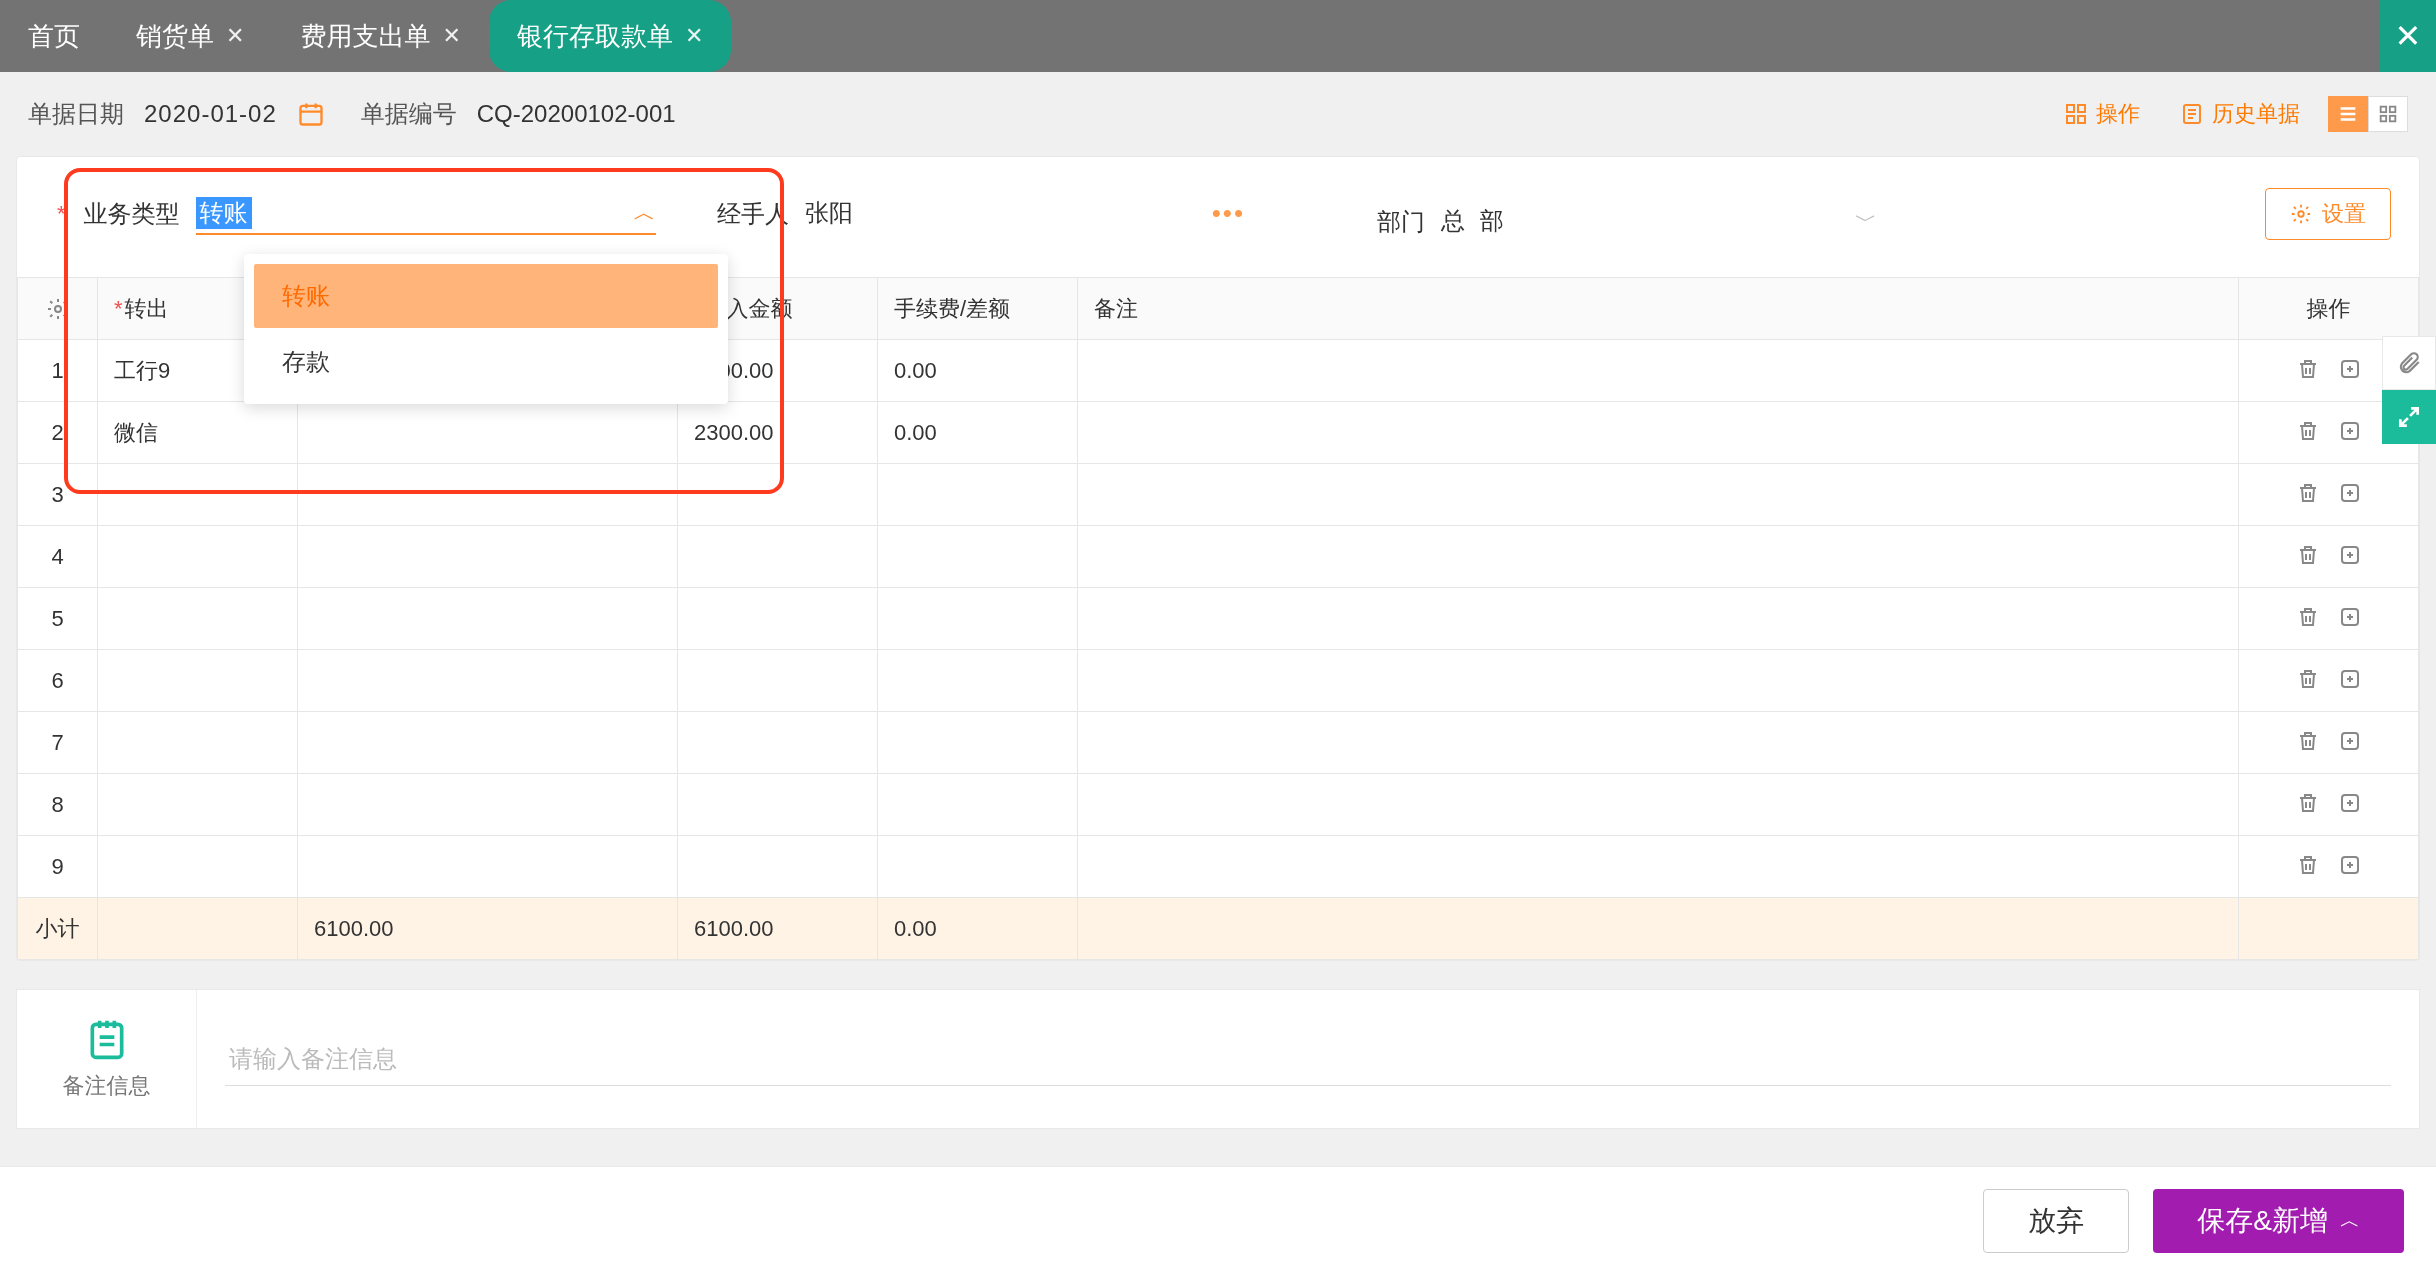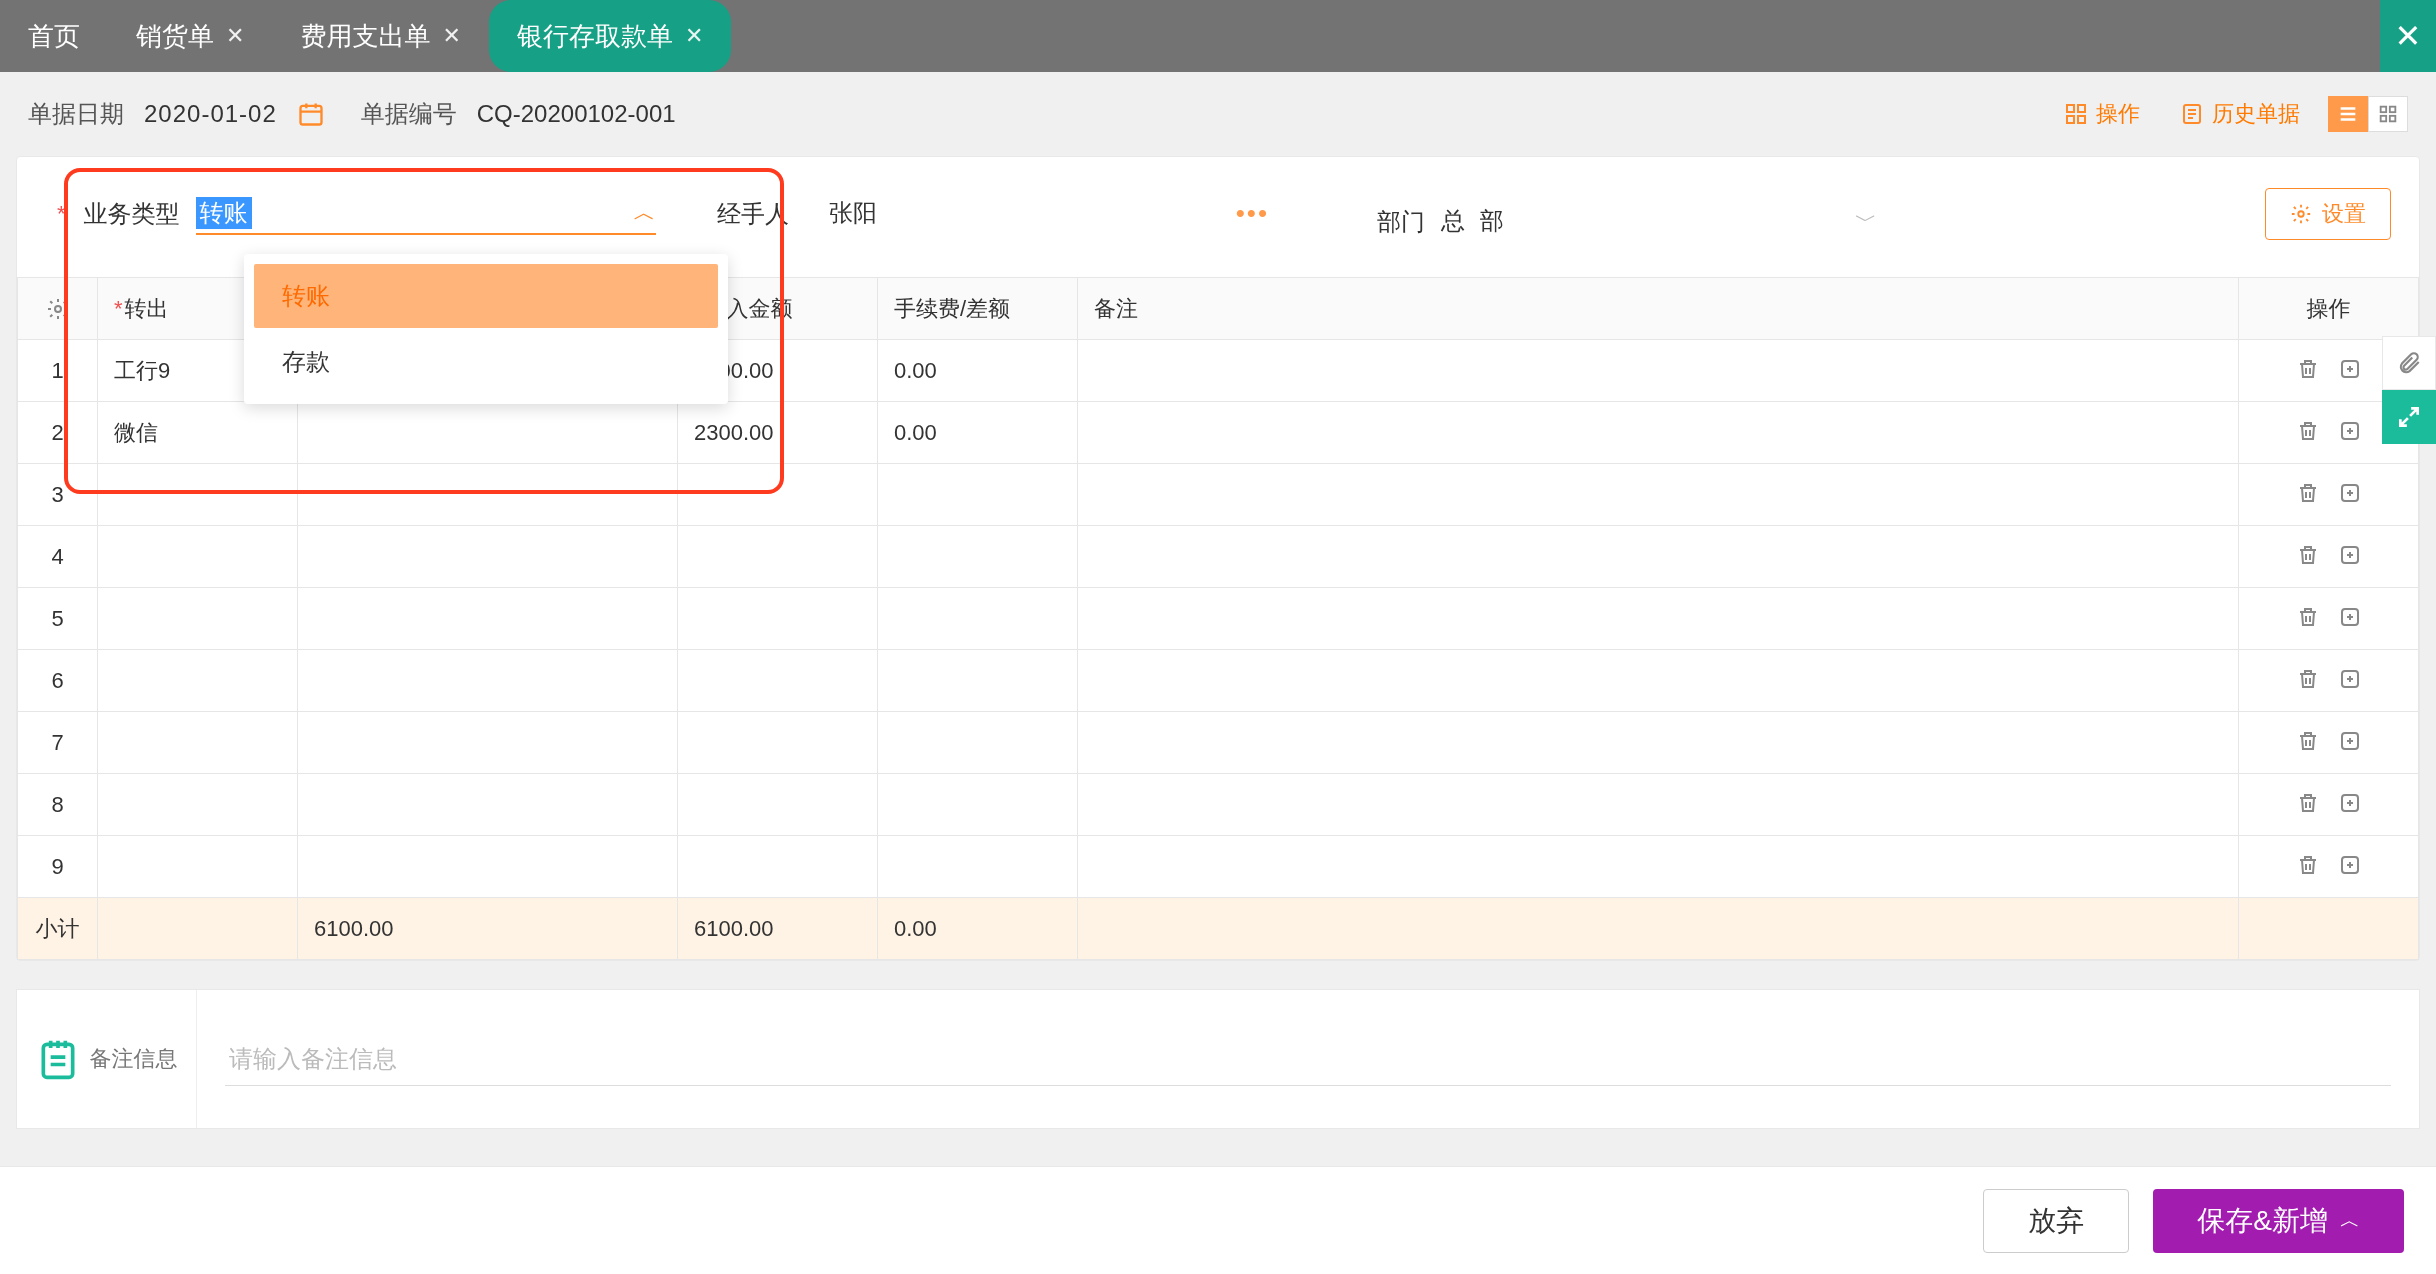--- a/index.html
+++ b/index.html
@@ -27,21 +27,21 @@
 .form-card { background: #fff; margin: 0 16px; border: 1px solid #e8e8e8; border-radius: 4px; position: relative; }
 .form-row { display: flex; padding: 28px 28px 28px 40px; align-items: center; gap: 40px; }
 .form-field { display: flex; align-items: center; gap: 16px; position: relative; }
 .form-field .req { color: #f05050; font-size: 22px; margin-right: 2px; }
 .form-field .flabel { color: #333; font-size: 24px; }
 .form-field .fvalue { font-size: 24px; color: #333; border-bottom: 2px solid transparent; min-width: 200px; padding: 4px 0; }
 .form-field.biz { width: 620px; }
 .form-field.biz .fvalue { border-bottom: 2px solid #ff8a2a; width: 460px; display: flex; justify-content: space-between; align-items: center; }
 .form-field.biz .fvalue .sel { background: #3a97ff; color: #fff; padding: 0 4px; }
 .form-field.handler { width: 620px; }
-.form-field.handler .fvalue { width: 440px; display: flex; justify-content: space-between; align-items: flex-end; margin-left: 24px; }
+.form-field.handler .fvalue { width: 440px; display: flex; justify-content: space-between; align-items: flex-end; }
 .form-field.dept { width: 560px; margin-top: 16px; }
 .form-field.dept .fvalue { width: 440px; display: flex; justify-content: space-between; align-items: center; letter-spacing: 4px; }
 .chev { color: #ff8a2a; font-size: 22px; }
 .chev.gray { color: #bbb; }
 .dots { color: #ff9a4a; font-size: 26px; letter-spacing: 2px; }
 .settings-btn { margin-left: auto; border: 1.5px solid #ff8a2a; color: #ff8a2a; border-radius: 4px; padding: 10px 24px; display: inline-flex; align-items: center; gap: 10px; font-size: 22px; cursor: pointer; }
 
 
 .highlight-box { position: absolute; border: 4px solid #ff3b1f; border-radius: 16px; left: 64px; top: 168px; width: 720px; height: 326px; pointer-events: none; z-index: 50; }
 
@@ -64,21 +64,21 @@
 table.grid .col-note { width: auto; }
 table.grid .col-ops { width: 180px; text-align: center; }
 table.grid td.ops { text-align: center; }
 .row-icon { display: inline-flex; width: 30px; height: 30px; align-items: center; justify-content: center; color: #888; cursor: pointer; margin: 0 6px; }
 .gear-th { text-align: center !important; }
 tr.subtotal td { background: #fff3e6; border-top: 1px solid #e6e6e6; }
 tr.subtotal td:first-child { text-align: center; }
 
 
 .remarks-bar { margin: 28px 16px 0 16px; background: #fff; border: 1px solid #e8e8e8; display: flex; align-items: stretch; height: 140px; }
-.remarks-bar .ricon { width: 180px; border-right: 1px solid #eee; display: flex; flex-direction: row; align-items: center; justify-content: center; gap: 10px; color: #1abc9c; }
+.remarks-bar .ricon { width: 180px; border-right: 1px solid #eee; display: flex; flex-direction: column; align-items: center; justify-content: center; gap: 10px; color: #1abc9c; }
 .remarks-bar .ricon span.lab { color: #777; font-size: 22px; }
 .remarks-bar .rinput { flex: 1; display: flex; align-items: center; padding: 0 28px; }
 .remarks-bar .rinput input { border: none; border-bottom: 1px solid #ddd; width: 100%; font-size: 24px; padding: 12px 4px; outline: none; color: #333; }
 .remarks-bar .rinput input::placeholder { color: #bbb; }
 
 
 .footer { position: absolute; bottom: 0; left: 0; right: 0; height: 108px; background: #fff; border-top: 1px solid #e8e8e8; display: flex; align-items: center; justify-content: flex-end; padding: 0 32px; gap: 24px; }
 .btn { height: 64px; padding: 0 44px; border-radius: 4px; font-size: 28px; display: inline-flex; align-items: center; gap: 12px; cursor: pointer; }
 .btn.secondary { background: #fff; border: 1.5px solid #ccc; color: #333; }
 .btn.primary { background: #a21caf; color: #fff; border: none; }

